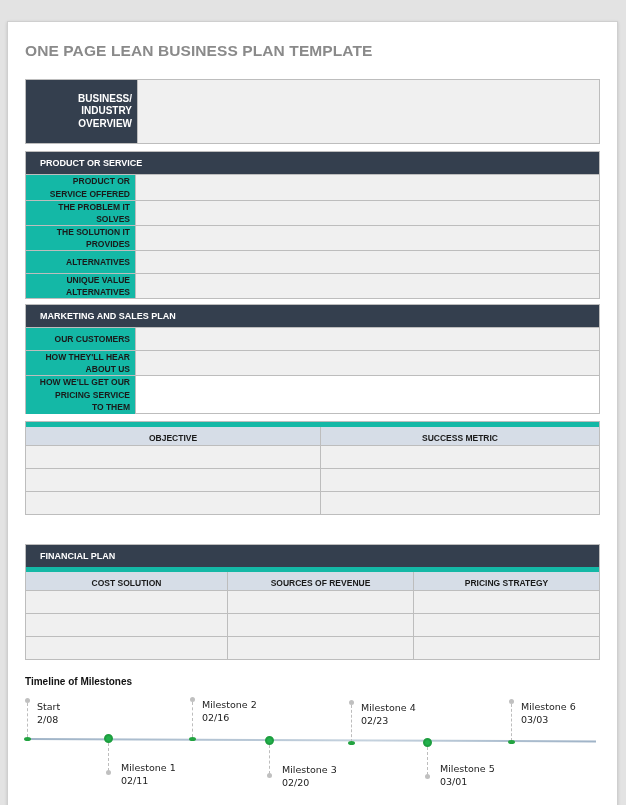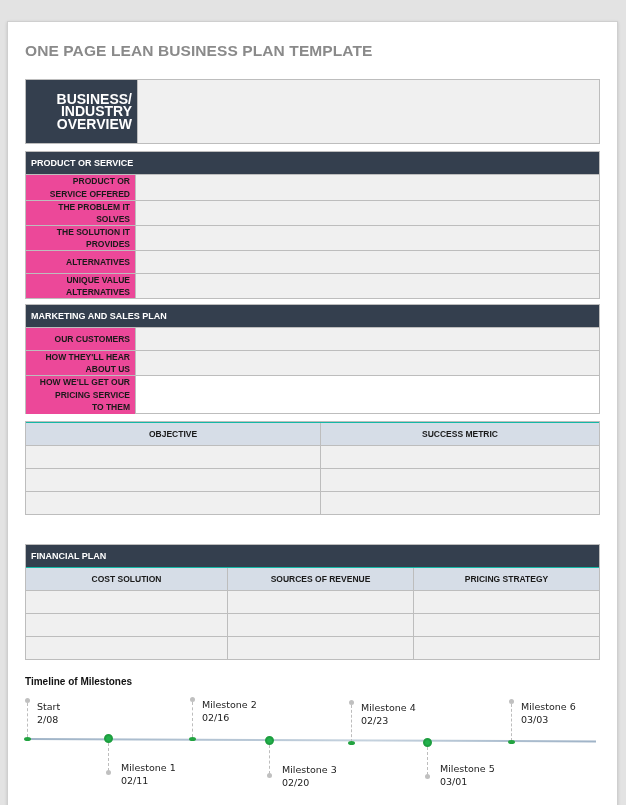--- a/index.html
+++ b/index.html
@@ -9,39 +9,39 @@
     position: absolute; left: 7px; top: 21px; width: 611px; height: 791px;
     background: #ffffff; border: 1px solid #cfcfcf;
     box-shadow: 0 1px 3px rgba(0,0,0,0.15);
   }
   .title {
     position: absolute; left: 17px; top: 20px;
     font-size: 15.5px; font-weight: bold; color: #8a8a8a; letter-spacing: 0.1px;
   }
   .section { position: absolute; left: 17px; width: 575px; border: 1px solid #bdbdbd; }
   .sec-head {
-    height: 22px; line-height: 22px; padding-left: 5px;
+    height: 22px; line-height: 22px; padding-left: 14px;
     font-size: 9px; font-weight: bold; color: #fff; background: #343f4e;
   }
   .row { display: flex; border-top: 1px solid #bdbdbd; }
   .row-label {
-    width: 110px; background: #ec4899; border-right: 1px solid #bdbdbd;
+    width: 110px; background: #14b8a6; border-right: 1px solid #bdbdbd;
     font-size: 8.5px; font-weight: bold; color: #1a1a1a; text-align: right;
     padding: 0 5px 0 4px; display: flex; align-items: center; justify-content: flex-end;
     line-height: 12.5px;
   }
   .row-value { flex: 1; background: #f0f0f0; }
   .overview { top: 57px; height: 65px; display: flex; }
   .overview .ov-label {
-    width: 111px; background: #343f4e; color: #fff; font-size: 14px; font-weight: bold;
+    width: 111px; background: #343f4e; color: #fff; font-size: 10px; font-weight: bold;
     text-align: right; padding-right: 5px; display: flex; align-items: center; justify-content: flex-end;
     line-height: 12.5px;
   }
   .overview .ov-value { flex: 1; background: #f0f0f0; border-left: 1px solid #bdbdbd; }
-  .col-head { display: flex; border-top: 1px solid #14b8a6; background: #d6dde7; height: 23px; }
+  .col-head { display: flex; border-top: 5px solid #14b8a6; background: #d6dde7; height: 23px; }
   .col-head div {
     font-size: 8.5px; font-weight: bold; color: #1a1a1a; text-align: center; line-height: 23px;
   }
   .grid-row { display: flex; border-top: 1px solid #bdbdbd; height: 23px; background: #f0f0f0; }
   .c2a { width: 295px; border-right: 1px solid #bdbdbd; }
   .c2b { flex: 1; }
   .c3a { width: 202px; border-right: 1px solid #bdbdbd; }
   .c3b { width: 186px; border-right: 1px solid #bdbdbd; }
   .c3c { flex: 1; }
   .timeline-title {

